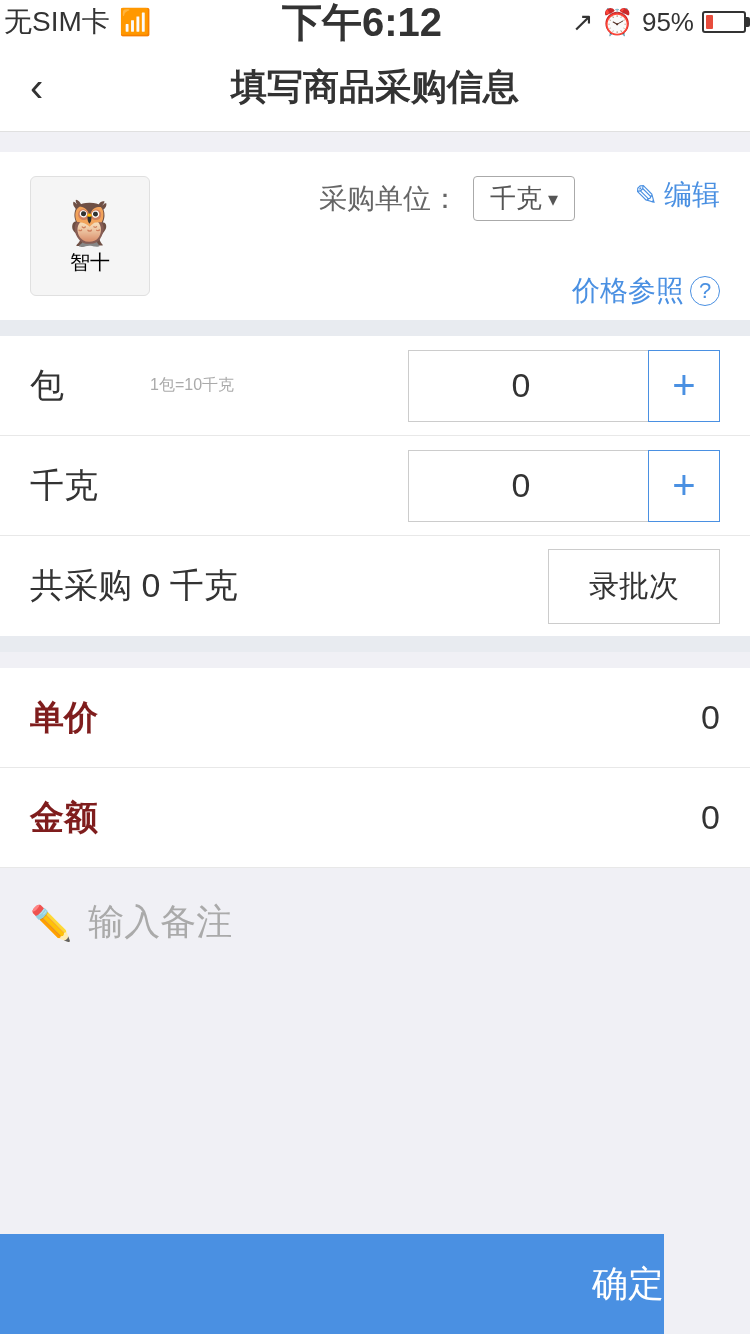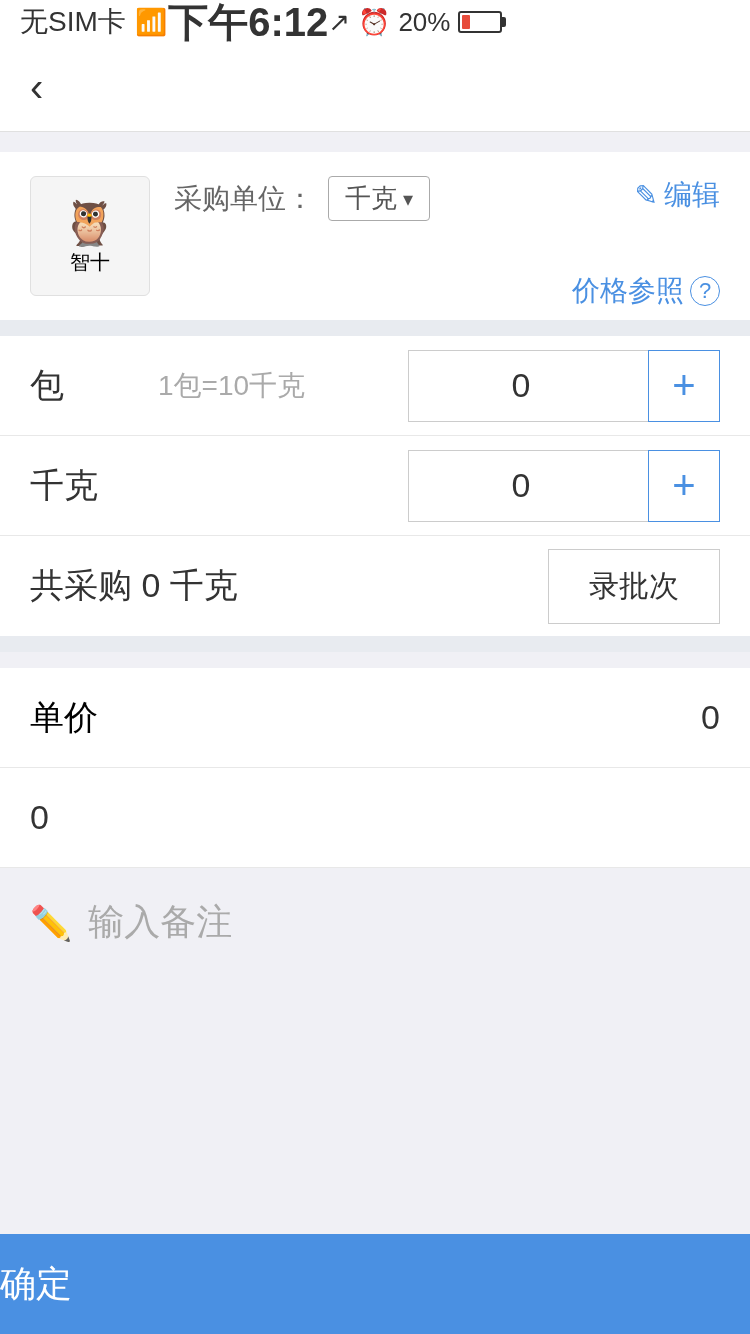--- a/index.html
+++ b/index.html
@@ -12,22 +12,22 @@
       color: #333;
       font-size: 32px;
     }
 
     
     .status-bar {
       height: 44px;
       background: #fff;
       display: flex;
       align-items: center;
-      justify-content: flex-start;
-      padding: 0 20px;
+      justify-content: space-between;
+      padding: 0 4px;
       font-size: 28px;
       font-weight: 500;
     }
     .status-left { display: flex; align-items: center; gap: 10px; }
     .status-right { display: flex; align-items: center; gap: 8px; font-size: 26px; }
     .battery-icon {
       display: inline-flex; align-items: center;
       border: 2px solid #333; border-radius: 3px;
       width: 44px; height: 22px; padding: 2px;
       position: relative;
@@ -86,21 +86,21 @@
       display: flex; align-items: center; justify-content: center;
       flex-shrink: 0;
     }
     .product-image-inner {
       display: flex; flex-direction: column; align-items: center;
       color: #999; font-size: 22px;
     }
     .owl-icon { font-size: 44px; }
     .product-info { flex: 1; }
     .product-name { font-size: 34px; color: #333; font-weight: 500; margin-bottom: 20px; }
-    .product-unit { display: flex; align-items: center; gap: 14px; font-size: 28px; color: #666; }
+    .product-unit { display: flex; align-items: center; gap: 14px; font-size: 28px; color: #666; justify-content: center; }
     .unit-tag {
       border: 1px solid #aaa;
       border-radius: 4px;
       padding: 4px 16px;
       font-size: 26px;
       color: #555;
       display: flex; align-items: center; gap: 6px;
     }
     .unit-tag .caret { font-size: 20px; color: #555; }
     .edit-btn {
@@ -135,23 +135,22 @@
       padding: 0 30px;
       height: 100px;
       border-bottom: 1px solid #e8e8e8;
     }
     .input-label {
       font-size: 34px;
       color: #333;
       min-width: 120px;
     }
     .input-sublabel {
-      font-size: 28px;
+      font-size: 16px;
       color: #aaa;
-      margin-left: 8px;
       flex: 1;
     }
     .input-field-wrap {
       display: flex;
       align-items: center;
       gap: 0;
       margin-left: auto;
     }
     .input-field {
       width: 240px;
@@ -199,21 +198,21 @@
 
     
     .price-section { background: #fff; margin-top: 16px; }
     .price-row {
       display: flex;
       align-items: center;
       padding: 0 30px;
       height: 100px;
       border-bottom: 1px solid #e8e8e8;
     }
-    .price-label { font-size: 34px; color: #000000; flex: 1; }
+    .price-label { font-size: 34px; color: #7f1d1d; flex: 1; font-weight: bold; }
     .price-value { font-size: 34px; color: #333; }
 
     
     .remarks-section {
       background: #f0f0f5;
       padding: 30px;
       margin-top: 0;
       display: flex;
       align-items: center;
       gap: 16px;
@@ -224,24 +223,24 @@
     
     .bottom-area {
       min-height: 300px;
       background: #f0f0f5;
     }
 
     
     .confirm-btn-wrap {
       position: fixed;
       bottom: 0;
-      width: 750px;
+      width: 664px;
       height: 100px;
       background: #4a90e2;
-      display: flex; align-items: center; justify-content: flex-start;
+      display: flex; align-items: center; justify-content: flex-end;
       cursor: pointer;
     }
     .confirm-btn-text {
       font-size: 36px;
       color: #fff;
       font-weight: 500;
     }
 
     
     .wifi-icon { font-size: 26px; }
@@ -251,29 +250,30 @@
 
 <div class="status-bar">
   <div class="status-left">
     <span>无SIM卡</span>
     <span class="wifi-icon">📶</span>
   </div>
   <div style="font-size:40px;font-weight:700;">下午6:12</div>
   <div class="status-right">
     <span>↗</span>
     <span>⏰</span>
-    <span>20%</span>
+    <span>95%</span>
     <span class="battery-icon">
       <span class="battery-fill"></span>
     </span>
   </div>
 </div>
 
 <div class="nav-bar">
   <div class="nav-back">‹</div>
+  <div class="nav-title">填写商品采购信息</div>
 </div>
 
 <div class="product-card">
   <div class="product-image">
     <div class="product-image-inner">
       <span class="owl-icon">🦉</span>
       <span style="font-size:20px;color:#000000;">智十</span>
     </div>
   </div>
   <div class="product-info">
@@ -324,20 +324,21 @@
 </div>
 
 <div class="section-divider"></div>
 
 <div class="price-section">
   <div class="price-row">
     <span class="price-label">单价</span>
     <span class="price-value">0</span>
   </div>
   <div class="price-row">
+    <span class="price-label">金额</span>
     <span class="price-value">0</span>
   </div>
 </div>
 
 <div class="remarks-section">
   <span class="pencil-icon">✏️</span>
   <span class="remarks-text">输入备注</span>
 </div>
 
 <div class="bottom-area" style="height:370px;"></div>

